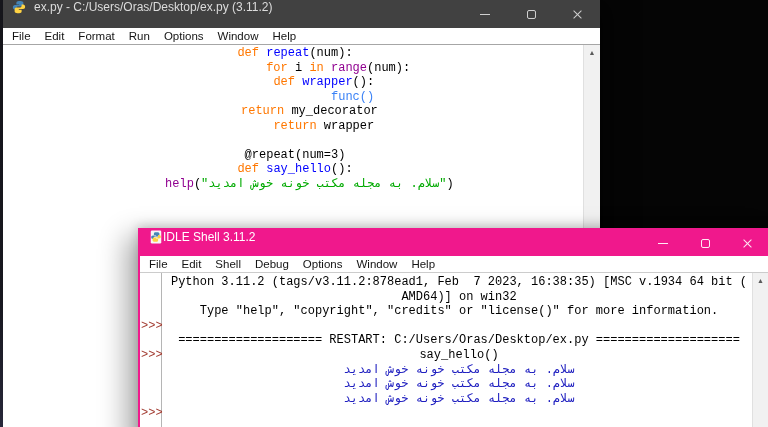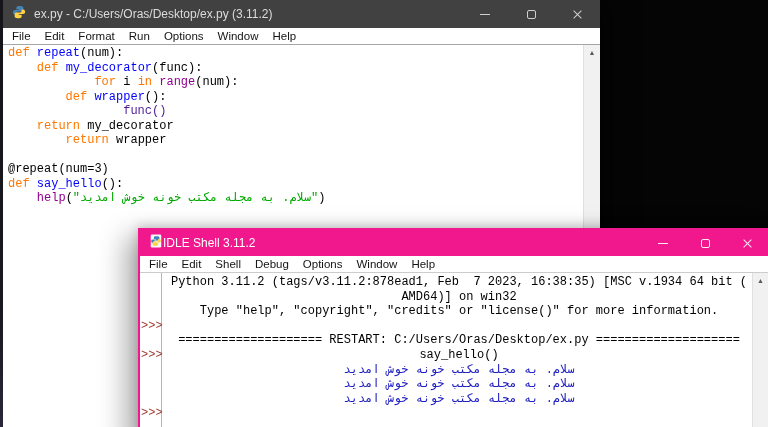--- a/index.html
+++ b/index.html
@@ -15,21 +15,21 @@
       radial-gradient(ellipse 60px 210px at 772px 225px, rgba(198,212,209,0.7), rgba(198,212,209,0) 70%),
       linear-gradient(180deg, #75807f 0%, #4a5251 10%, #11
 1413 28%, #040404 55%, #040404 100%);
   }
 
   
   .left-strip { position:absolute; left:0; top:0; width:3px; height:427px;
     background:linear-gradient(180deg,#17171d 0%, #1a1a22 70%, #2b2b3e 100%); }
 
   
-  .titlebar { display:flex; align-items:center; }
+  .titlebar { display:flex; align-items:flex-start; }
   .cap-btn { height:100%; display:flex; align-items:center; justify-content:center; }
   .glyph-min { width:10px; height:1px; background:currentColor; display:inline-block; }
   .glyph-max { width:9px; height:9px; border:1px solid currentColor; border-radius:2px; display:inline-block; }
   .glyph-close { position:relative; width:11px; height:11px; display:inline-block; }
   .glyph-close::before, .glyph-close::after { content:""; position:absolute; left:0; top:5px; width:11px; height:1px; background:currentColor; }
   .glyph-close::before { transform:rotate(45deg); }
   .glyph-close::after  { transform:rotate(-45deg); }
   .menubar { background:#fff; display:flex; align-items:center; font-size:11.5px; color:#141414; }
   .menubar span { padding:0 7px; white-space:nowrap; }
   .sb { position:absolute; top:0; right:0; bottom:0; background:#f1f1f1; border-left:1px solid #e0e0e0; }
@@ -37,21 +37,21 @@
 
   
   .editor-window { position:absolute; left:3px; top:0; width:597px; height:427px; background:#fff;
     box-shadow:10px 0 22px rgba(0,0,0,0.55); }
   .e-title { height:28px; background:#414141; }
   .e-title .app-icon { margin-left:9px; }
   .e-title .t-text { color:#dcdcdc; font-size:12px; margin-left:8px; white-space:nowrap; }
   .e-controls { margin-left:auto; display:flex; height:100%; color:#cfcfcf; }
   .e-controls .cap-btn { width:46px; }
   .e-menu { height:17px; border-bottom:1px solid #a6a6a6; padding-left:2px; }
-  .e-body { position:relative; height:calc(100% - 46px); background:#fff; }
+  .e-body { position:relative; height:calc(100% - 46px); background:#fff;text-align:center; }
   #editor-code { position:absolute; left:5px; top:1px; right:18px;
     font-family:"Liberation Mono","DejaVu Sans Mono",monospace; font-size:12px; line-height:14.5px; }
   #editor-code .cl { height:14.5px; white-space:pre; }
   .e-scroll { width:17px; }
 
   
   .shell-window { position:absolute; left:138px; top:228px; width:632px; height:216px;
     background:#fff; border:2px solid #f0188c;
     box-shadow:-12px 8px 26px rgba(0,0,0,0.33), 0 -2px 10px rgba(0,0,0,0.18); }
   .s-title { height:26px; background:#f0188c; }
@@ -101,24 +101,23 @@
       <span>Edit</span>
       <span>Format</span>
       <span>Run</span>
       <span>Options</span>
       <span>Window</span>
       <span>Help</span>
     </div>
   <div class="e-body">
     <div id="editor-code">
         <div class="cl"><span style="color: rgb(255, 119, 0);">def </span><span style="color: rgb(0, 0, 255);">repeat</span><span style="color: rgb(0, 0, 0);">(num):</span></div>
-        <div class="cl"><span style="color: rgb(0, 0, 0);">    </span><span style="color: rgb(255, 119, 0);">def </span><span style="color: rgb(0, 0, 255);">my_decorator</span><span style="color: rgb(0, 0, 0);">(func):</span></div>
         <div class="cl"><span style="color: rgb(0, 0, 0);">            </span><span style="color: rgb(255, 119, 0);">for</span><span style="color: rgb(0, 0, 0);"> i </span><span style="color: rgb(255, 119, 0);">in</span><span style="color: rgb(0, 0, 0);"> </span><span style="color: rgb(144, 0, 144);">range</span><span style="color: rgb(0, 0, 0);">(num):</span></div>
         <div class="cl"><span style="color: rgb(0, 0, 0);">        </span><span style="color: rgb(255, 119, 0);">def </span><span style="color: rgb(0, 0, 255);">wrapper</span><span style="color: rgb(0, 0, 0);">():</span></div>
-        <div class="cl"><span style="color: #4c1d95; margin-top: 16px;">                func()</span></div>
+        <div class="cl"><span style="color: #3b82f6; margin-top: 16px;">                func()</span></div>
         <div class="cl"><span style="color: rgb(0, 0, 0);">    </span><span style="color: rgb(255, 119, 0);">return</span><span style="color: rgb(0, 0, 0);"> my_decorator</span></div>
         <div class="cl"><span style="color: rgb(0, 0, 0);">        </span><span style="color: rgb(255, 119, 0);">return</span><span style="color: rgb(0, 0, 0);"> wrapper</span></div>
         <div class="cl"></div>
         <div class="cl"><span style="color: rgb(0, 0, 0);">@repeat(num=3)</span></div>
         <div class="cl"><span style="color: rgb(255, 119, 0);">def </span><span style="color: rgb(0, 0, 255);">say_hello</span><span style="color: rgb(0, 0, 0);">():</span></div>
         <div class="cl"><span style="color: rgb(0, 0, 0);">    </span><span style="color: rgb(144, 0, 144);">help</span><span style="color: rgb(0, 0, 0);">(</span><span style="color: rgb(0, 170, 0);">"سلام. به مجله مكتب خونه خوش امديد"</span><span style="color: rgb(0, 0, 0);">)</span></div>
       </div>
     <div class="sb e-scroll">
       <div class="sb-up">▲</div>
     </div>

